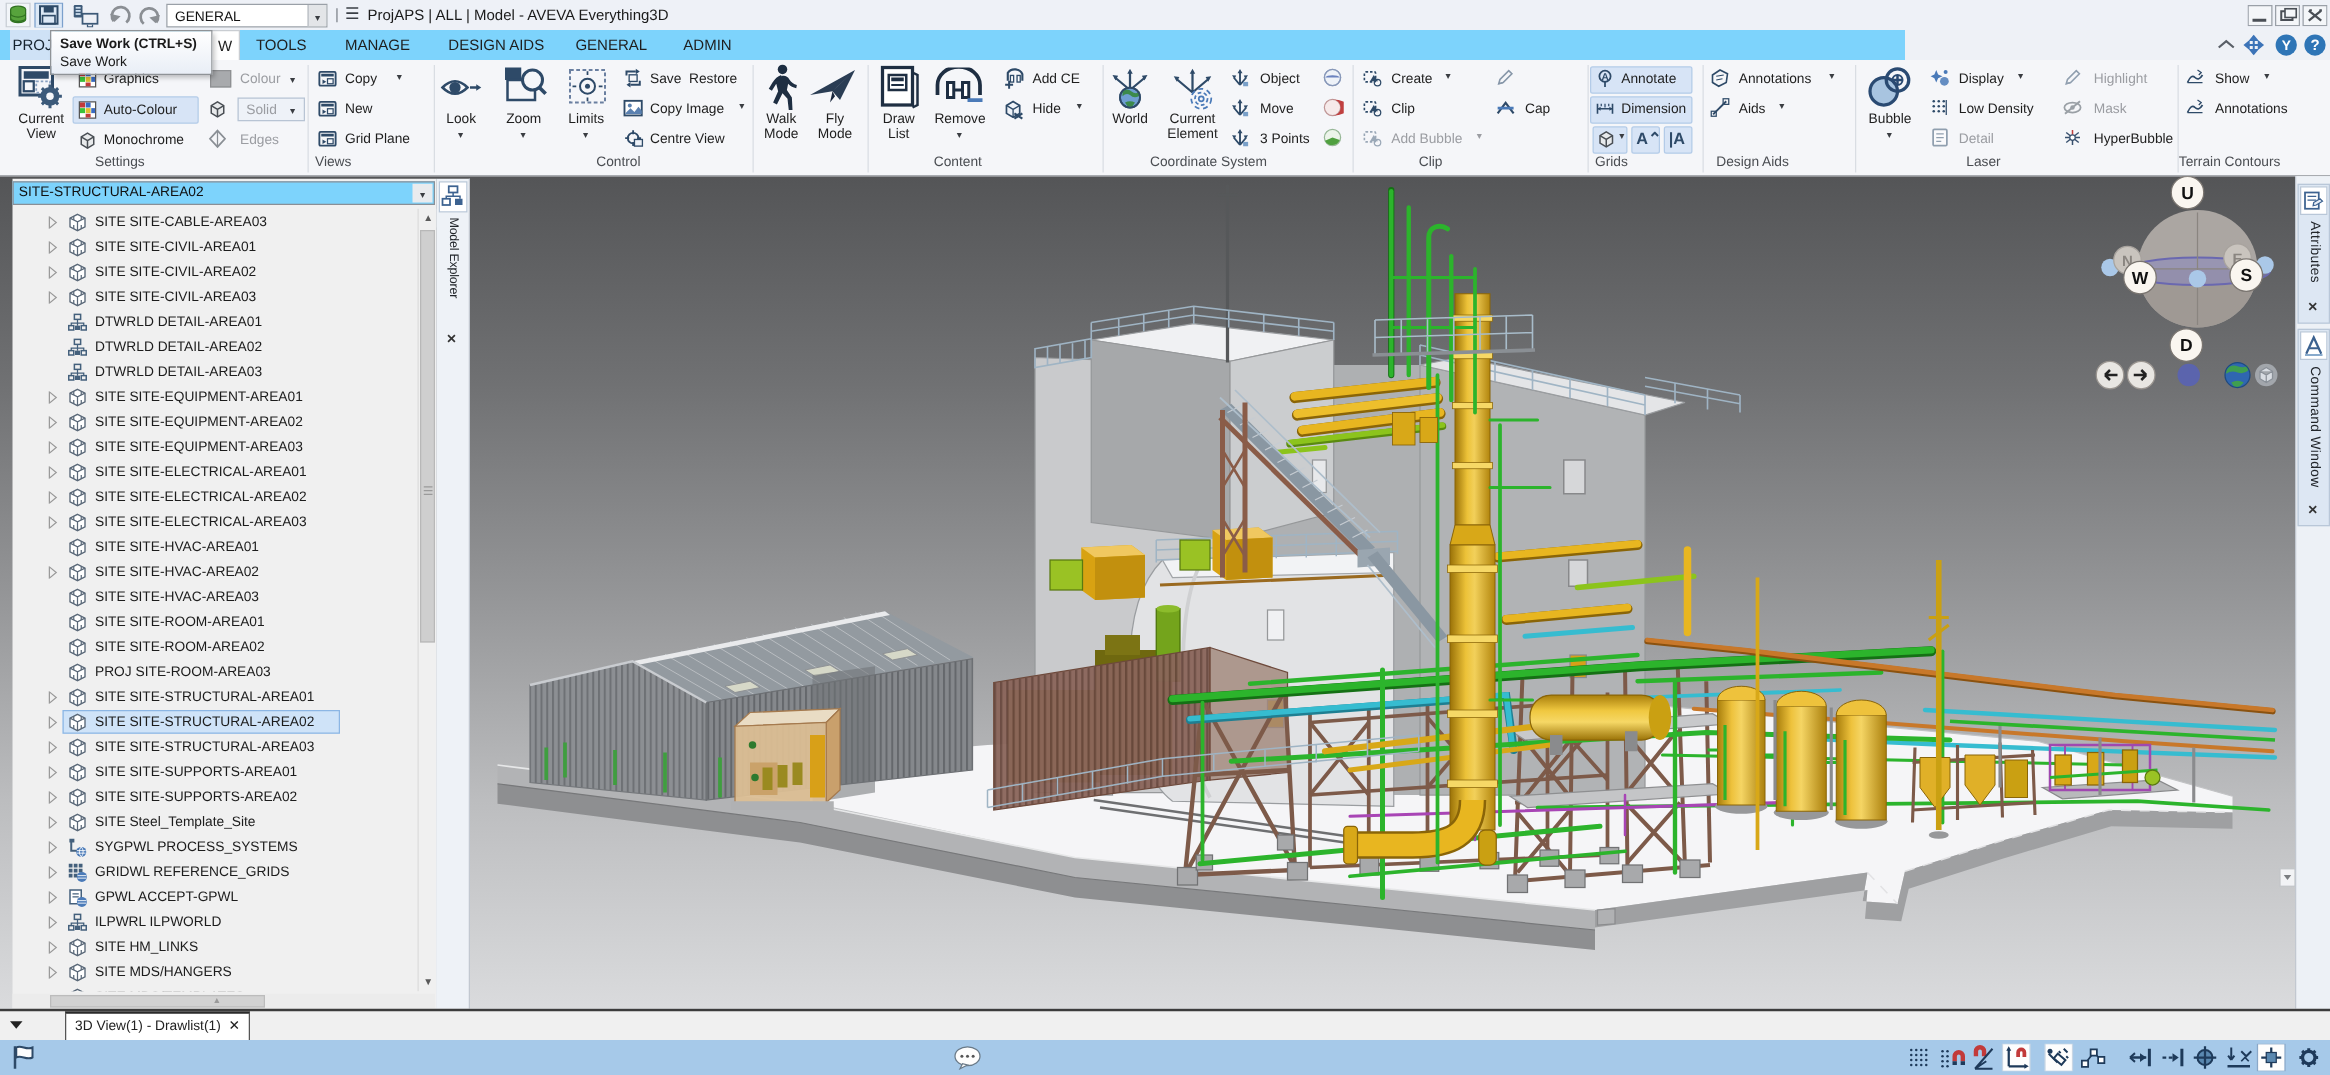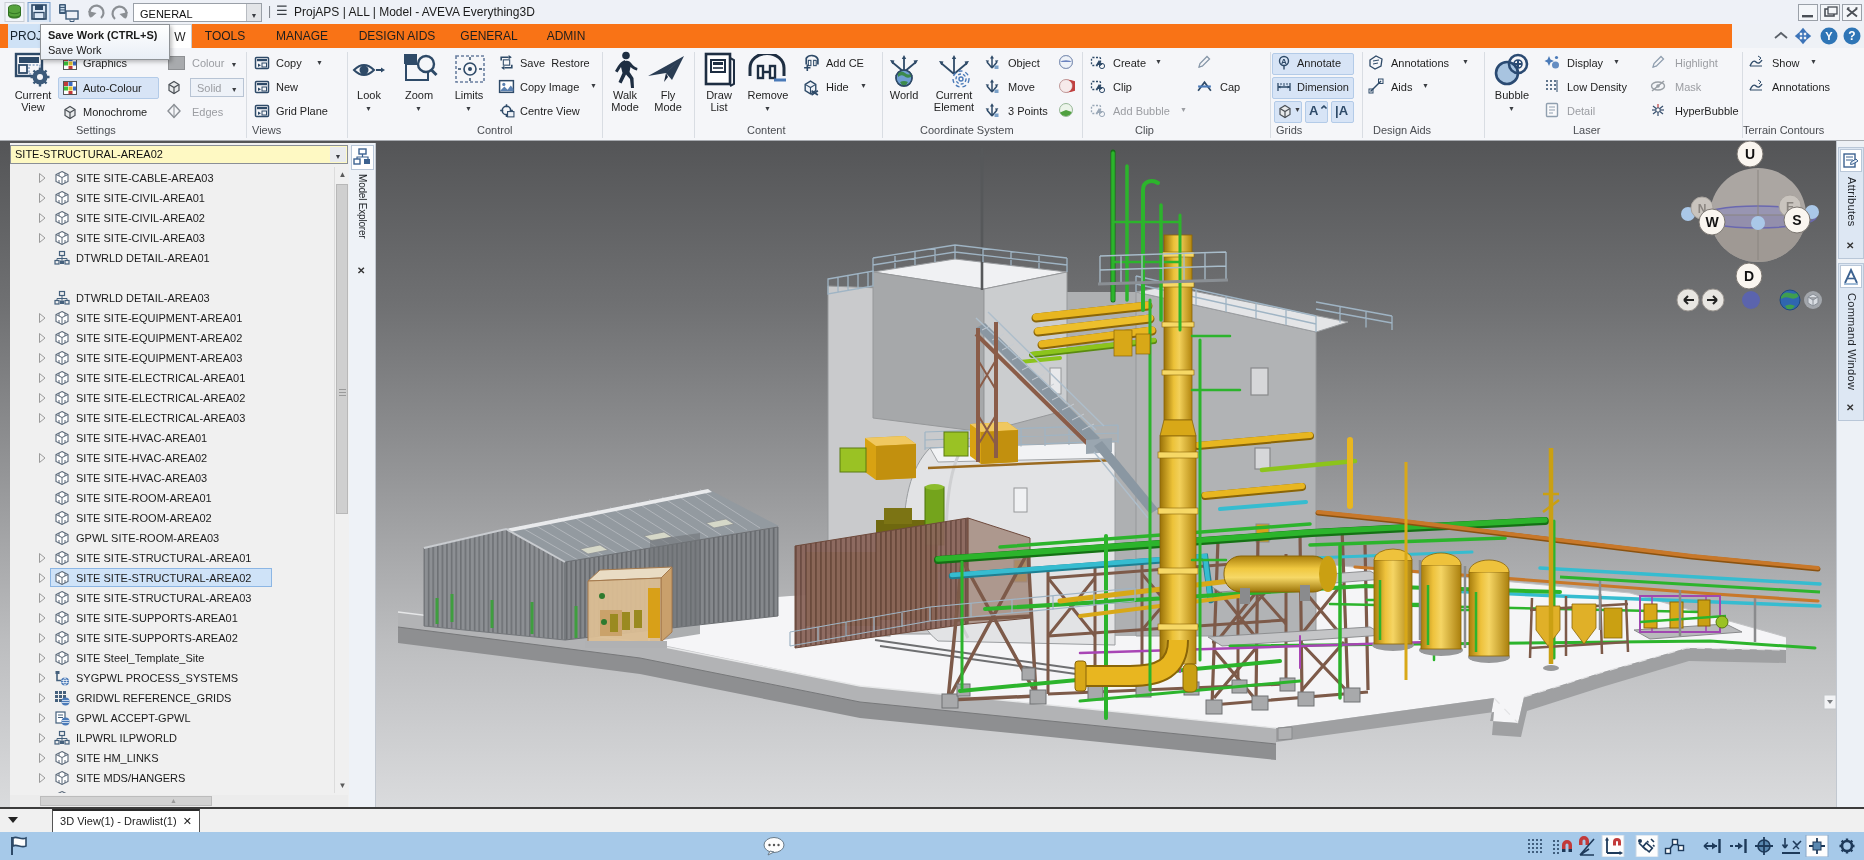--- a/index.html
+++ b/index.html
@@ -1,37 +1,37 @@
 <!DOCTYPE html>
 <html><head>
 <meta charset="utf-8">
 <style>
 *{margin:0;padding:0;box-sizing:border-box}
 html,body{width:1864px;height:860px;overflow:hidden;font-family:"Liberation Sans",sans-serif;background:#eef1f6}
 .abs{position:absolute}
 #app{position:relative;width:1864px;height:860px}
 
 #titlebar{position:absolute;left:0;top:0;width:1864px;height:24px;background:#eef1f7;border-bottom:0}
-#tabrow{position:absolute;left:0;top:24px;width:1732px;height:24px;background:#f97316}
+#tabrow{position:absolute;left:0;top:24px;width:1524px;height:24px;background:#7dd3fc}
 .tab{position:absolute;top:0;height:24px;line-height:24px;font-size:12px;color:#1e1e1e;text-align:center}
 #ribbon{position:absolute;left:0;top:48px;width:1864px;height:93px;background:#f5f6f9;border-bottom:1px solid #a8abb0}
 .vsep{position:absolute;top:4px;height:86px;width:1px;background:#d9dde3}
 .glbl{position:absolute;top:75px;height:14px;font-size:11px;color:#4a4d52;text-align:left;line-height:14px}
 .rtxt{position:absolute;font-size:11px;color:#1e1e1e;line-height:14px;white-space:nowrap}
 .rgray{color:#9b9da2}
 .hl{background:#d7e4f6;border:1px solid #b3cbe8;border-radius:2px}
 .drop{font-size:7px;color:#3a3d42}
 .bigtxt{position:absolute;font-size:11px;color:#1e1e1e;text-align:center;line-height:12px;white-space:nowrap}
 
 #tooltip{position:absolute;left:40px;top:24px;width:130px;height:36px;background:linear-gradient(#ffffff,#e9eef6);border:1px solid #8f9397;box-shadow:2px 2px 4px rgba(0,0,0,.25);z-index:60}
 
 #main{position:absolute;left:0;top:141px;width:1864px;height:666px}
 
 #lpanel{position:absolute;left:10px;top:2px;width:339px;height:664px;background:#f0f0f0}
-#combo{position:absolute;left:0px;top:2px;width:338px;height:19px;background:#fef9c3;border:1px solid #8a8f96;font-size:11px;color:#111;line-height:17px;padding-left:4px}
+#combo{position:absolute;left:0px;top:2px;width:338px;height:19px;background:#7dd3fc;border:1px solid #8a8f96;font-size:11px;color:#111;line-height:17px;padding-left:4px}
 .trow{position:absolute;left:0;height:20px;font-size:11px;color:#1c1c1c;line-height:20px;white-space:nowrap}
 .tico{position:absolute;top:2px;width:16px;height:16px}
 
 #rstrip{position:absolute;left:1836px;top:0px;width:28px;height:666px;background:#edf1f6;border-left:1px solid #c2c8d0}
 .vtab{position:absolute;left:1px;width:26px;background:#dde7f3;border:1px solid #b9c7d8}
 .vtxt{writing-mode:vertical-rl;font-size:11px;color:#22262b;letter-spacing:.3px}
 
 #mexp{position:absolute;left:349px;top:2px;width:27px;height:664px;background:#eef2f7;border-right:1px solid #c2c8d0}
 
 #tabbar{position:absolute;left:0;top:807px;width:1864px;height:25px;background:#f0f0f0;border-top:2px solid #3c3c3c}
@@ -981,28 +981,38 @@
           <div class="trow" style="top:81px;width:338px">
             <svg class="tico" style="left:44px" viewBox="0 0 16 16">
               <rect x="5.5" y="1.5" width="5" height="4" fill="none" stroke="#44607c" stroke-width="1.2"></rect>
               <rect x="1" y="10.5" width="4" height="3.5" fill="none" stroke="#44607c" stroke-width="1.2"></rect>
               <rect x="6" y="10.5" width="4" height="3.5" fill="#44607c"></rect>
               <rect x="11" y="10.5" width="4" height="3.5" fill="none" stroke="#44607c" stroke-width="1.2"></rect>
               <path d="M8 5.5v3M3 10.5v-2h10v2M8 8.5v2" fill="none" stroke="#44607c"></path>
             </svg>
             <span class="abs" style="left:66px;top:0;line-height:20px">DTWRLD DETAIL-AREA01</span>
           </div>
-          <div class="trow" style="top:121px;width:338px">
+          <div class="trow" style="top:101px;width:338px">
             <svg class="tico" style="left:44px" viewBox="0 0 16 16">
               <rect x="5.5" y="1.5" width="5" height="4" fill="none" stroke="#44607c" stroke-width="1.2"></rect>
               <rect x="1" y="10.5" width="4" height="3.5" fill="none" stroke="#44607c" stroke-width="1.2"></rect>
               <rect x="6" y="10.5" width="4" height="3.5" fill="#44607c"></rect>
               <rect x="11" y="10.5" width="4" height="3.5" fill="none" stroke="#44607c" stroke-width="1.2"></rect>
               <path d="M8 5.5v3M3 10.5v-2h10v2M8 8.5v2" fill="none" stroke="#44607c"></path>
             </svg>
+            <span class="abs" style="left:66px;top:0;line-height:20px">DTWRLD DETAIL-AREA02</span>
+          </div>
+          <div class="trow" style="top:121px;width:338px">
+            <svg class="tico" style="left:44px" viewBox="0 0 16 16">
+              <rect x="5.5" y="1.5" width="5" height="4" fill="none" stroke="#44607c" stroke-width="1.2"></rect>
+              <rect x="1" y="10.5" width="4" height="3.5" fill="none" stroke="#44607c" stroke-width="1.2"></rect>
+              <rect x="6" y="10.5" width="4" height="3.5" fill="#44607c"></rect>
+              <rect x="11" y="10.5" width="4" height="3.5" fill="none" stroke="#44607c" stroke-width="1.2"></rect>
+              <path d="M8 5.5v3M3 10.5v-2h10v2M8 8.5v2" fill="none" stroke="#44607c"></path>
+            </svg>
             <span class="abs" style="left:66px;top:0;line-height:20px">DTWRLD DETAIL-AREA03</span>
           </div>
           <div class="trow" style="top:141px;width:338px">
             <svg class="abs" style="left:28px;top:5px" width="9" height="10" viewBox="0 0 9 10">
               <path d="M1.5 0.5 L7 5 1.5 9.5z" fill="none" stroke="#9a9a9a"></path>
             </svg>
             <svg class="tico" style="left:44px" viewBox="0 0 16 16">
               <path d="M8 1.5 L14 4.5v7L8 14.5 2 11.5v-7z" fill="#fff" stroke="#5a6878" stroke-width="1.1"></path>
               <path d="M2 4.5l6 3 6-3M8 7.5v7" stroke="#5a6878" fill="none"></path>
               <path d="M5 3 v3M11 3v3M5 10v3M11 10v3" stroke="#5a6878" stroke-width="1"></path>
@@ -1106,21 +1116,21 @@
               <path d="M5 3 v3M11 3v3M5 10v3M11 10v3" stroke="#5a6878" stroke-width="1"></path>
             </svg>
             <span class="abs" style="left:66px;top:0;line-height:20px">SITE SITE-ROOM-AREA02</span>
           </div>
           <div class="trow" style="top:361px;width:338px">
             <svg class="tico" style="left:44px" viewBox="0 0 16 16">
               <path d="M8 1.5 L14 4.5v7L8 14.5 2 11.5v-7z" fill="#fff" stroke="#5a6878" stroke-width="1.1"></path>
               <path d="M2 4.5l6 3 6-3M8 7.5v7" stroke="#5a6878" fill="none"></path>
               <path d="M5 3 v3M11 3v3M5 10v3M11 10v3" stroke="#5a6878" stroke-width="1"></path>
             </svg>
-            <span class="abs" style="left:66px;top:0;line-height:20px">GPWL SITE-ROOM-AREA03</span>
+            <span class="abs" style="left:66px;top:0;line-height:20px">PROJ SITE-ROOM-AREA03</span>
           </div>
           <div class="trow" style="top:381px;width:338px">
             <svg class="abs" style="left:28px;top:5px" width="9" height="10" viewBox="0 0 9 10">
               <path d="M1.5 0.5 L7 5 1.5 9.5z" fill="none" stroke="#9a9a9a"></path>
             </svg>
             <svg class="tico" style="left:44px" viewBox="0 0 16 16">
               <path d="M8 1.5 L14 4.5v7L8 14.5 2 11.5v-7z" fill="#fff" stroke="#5a6878" stroke-width="1.1"></path>
               <path d="M2 4.5l6 3 6-3M8 7.5v7" stroke="#5a6878" fill="none"></path>
               <path d="M5 3 v3M11 3v3M5 10v3M11 10v3" stroke="#5a6878" stroke-width="1"></path>
             </svg>

